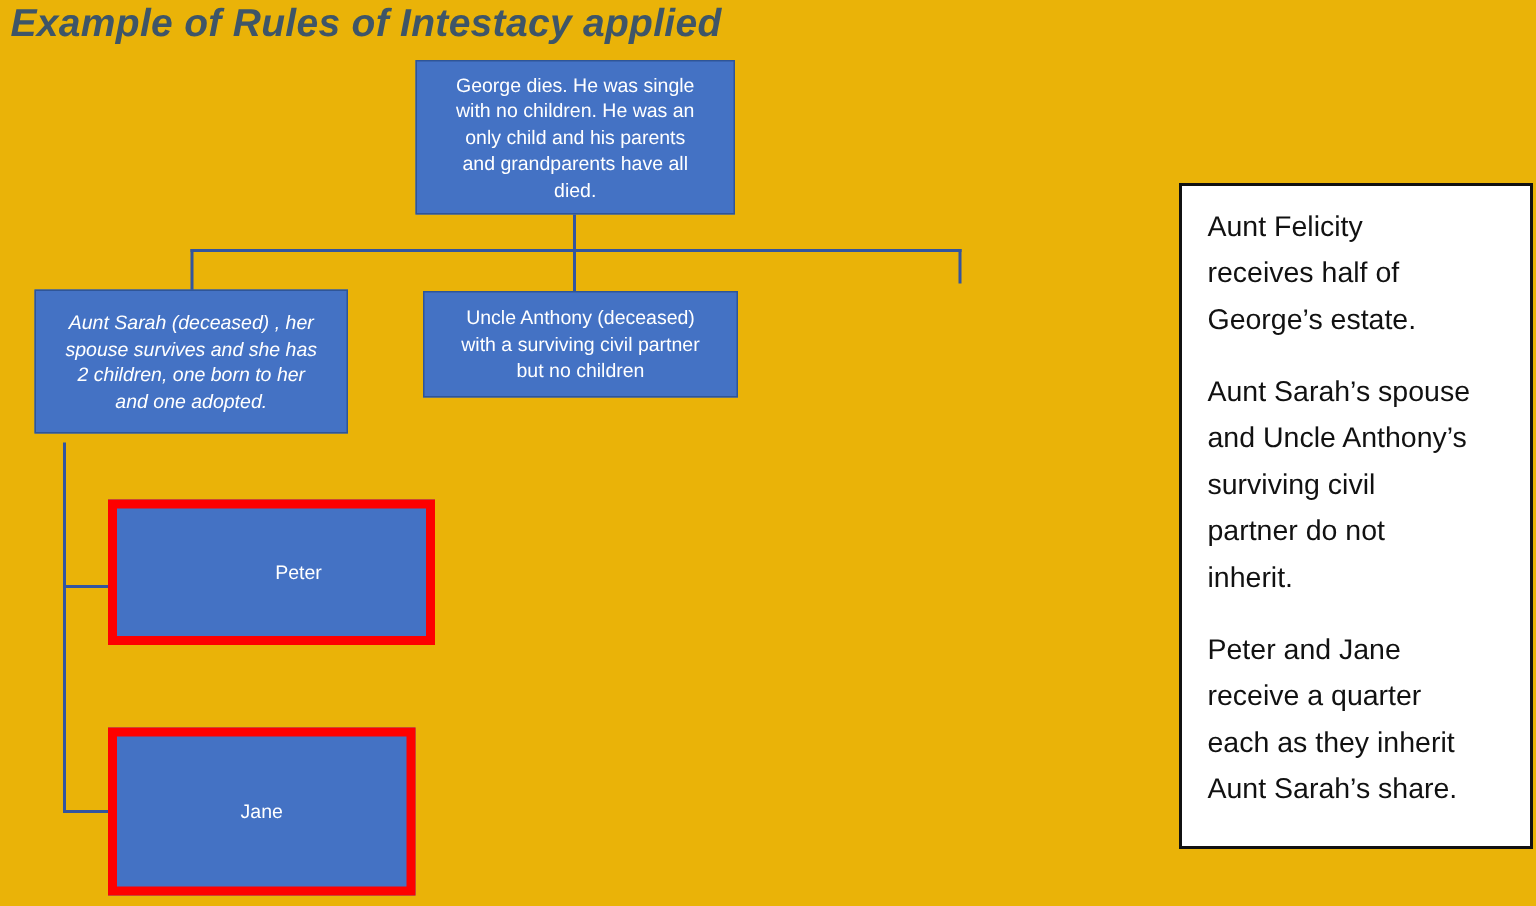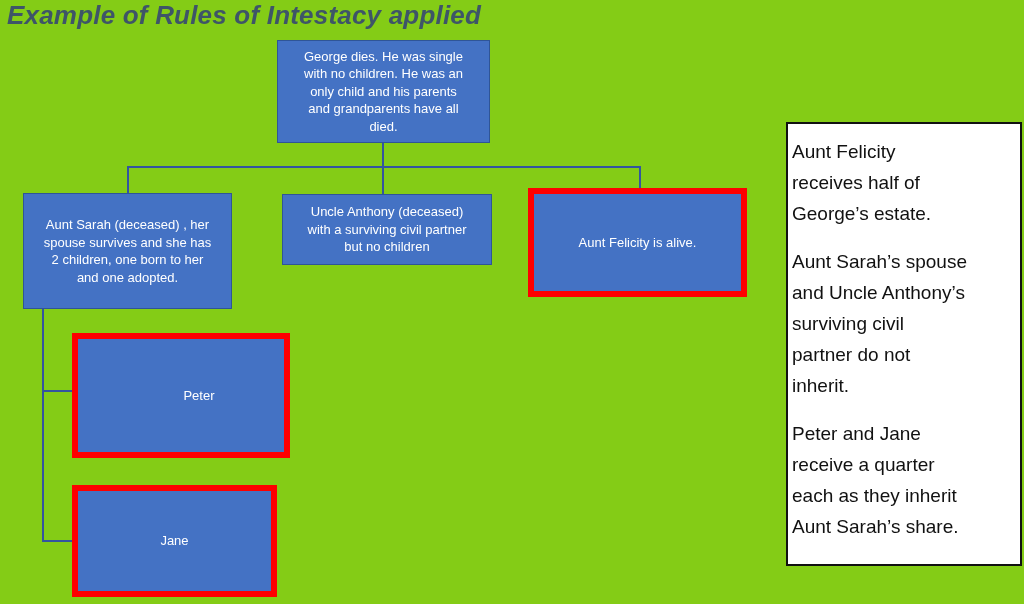--- a/index.html
+++ b/index.html
@@ -2,21 +2,21 @@
 <html><head>
 <meta charset="utf-8">
 <style>
   * { box-sizing: border-box; margin: 0; padding: 0; }
   html, body { background: #ffffff; }
   body { font-family: "Liberation Sans", sans-serif; }
   #stage {
     position: relative;
     width: 1024px;
     height: 604px;
-    background: #84cc16;
+    background: #eab308;
     overflow: hidden;
   }
   .page-title {
     position: absolute;
     left: 7px;
     top: 0px;
     font-size: 26px;
     font-style: italic;
     font-weight: 600;
     letter-spacing: 0.2px;
@@ -45,21 +45,21 @@
     background: #33559f;
   }
   .notes-box {
     position: absolute;
     left: 786px;
     top: 122px;
     width: 236px;
     height: 444px;
     background: #ffffff;
     border: 2px solid #111111;
-    padding: 12px 8px 0 4px;
+    padding: 12px 8px 0 17px;
     color: #111111;
   }
   .notes-box p {
     font-size: 19px;
     line-height: 31px;
     margin-bottom: 17px;
     white-space: pre-line;
   }
 </style>
 </head>
@@ -78,38 +78,35 @@
   <div class="connector" style="left:42px; top:540px; width:31px; height:2px;"></div>
 
   <div class="node" style="left:277px; top:40px; width:213px; height:103px;">
     <span class="node-text">George dies. He was single
 with no children. He was an
 only child and his parents
 and grandparents have all
 died.</span>
   </div>
 
-  <div class="node" style="left:23px; top:193px; width:209px; height:116px;">
+  <div class="node" style="left:23px; top:193px; width:209px; height:96px;font-style:italic;">
     <span class="node-text">Aunt Sarah (deceased) , her
 spouse survives and she has
 2 children, one born to her
 and one adopted.</span>
   </div>
 
   <div class="node" style="left:282px; top:194px; width:210px; height:71px;">
     <span class="node-text">Uncle Anthony (deceased)
 with a surviving civil partner
 but no children</span>
   </div>
 
-  <div class="node highlight" style="left:528px; top:188px; width:219px; height:109px;">
-    <span class="node-text">Aunt Felicity is alive.</span>
-  </div>
 
-  <div class="node highlight" style="left:72px; top:333px; width:218px; height:125px;padding-left:40px;">
+  <div class="node highlight" style="left:72px; top:333px; width:218px; height:97px;padding-left:40px;">
     <span class="node-text">Peter</span>
   </div>
 
   <div class="node highlight" style="left:72px; top:485px; width:205px; height:112px;">
     <span class="node-text">Jane</span>
   </div>
 
   <div class="notes-box">
     <p>Aunt Felicity
 receives half of

